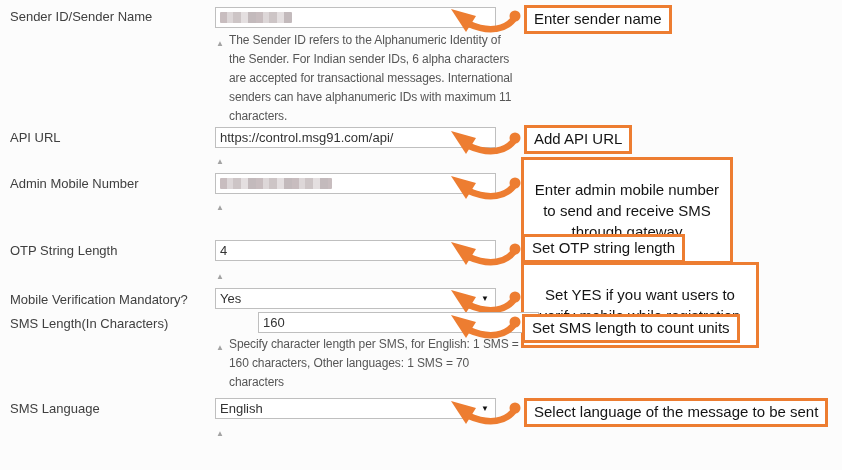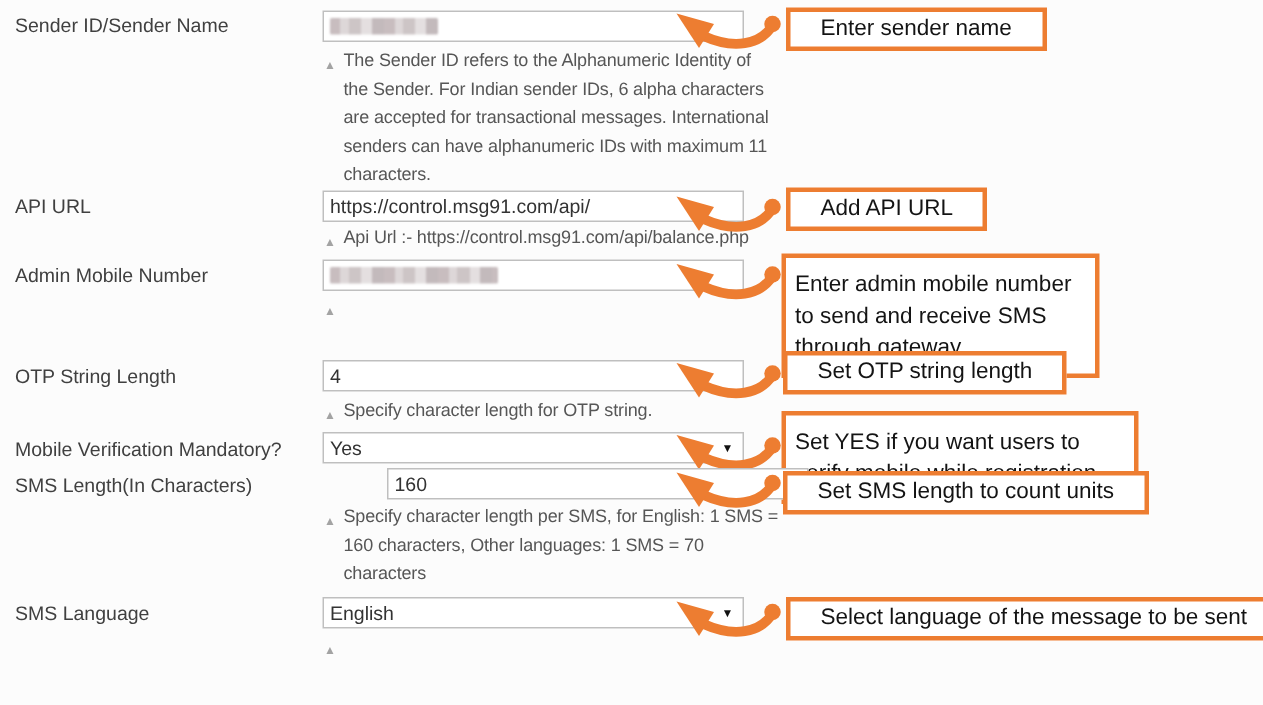--- a/index.html
+++ b/index.html
@@ -31,25 +31,25 @@
     position:absolute; left:215px; font-size:12px; line-height:19px;
     color:#565656; padding-left:14px; letter-spacing:-0.1px;
   }
   .help .tri {
     position:absolute; left:1px; top:3px; font-size:8px; color:#a3a3a3;
   }
   .selbox { display:flex; align-items:center; justify-content:space-between; }
   .selarrow { font-size:8px; color:#111; padding-right:2px; }
   .callout {
     position:absolute; border:3px solid var(--accent); background:#fff;
-    color:#141414; font-size:15px; line-height:18px; padding:2px 20px 3px;
+    color:#141414; font-size:15px; line-height:18px; padding:2px 7px 3px;
     white-space:nowrap;
   }
   .callout.multi {
-    white-space:normal; line-height:21px; padding:7px 6px;margin-top:12px;
+    white-space:normal; text-align:center; line-height:21px; padding:19px 6px;
   }
   .arrow { position:absolute; width:86px; height:30px; overflow:visible; }
   .arr-stroke { stroke:var(--accent); fill:none; }
   .arr-fill { fill:var(--accent); }
 </style>
 </head>
 <body>
 
 <div class="lbl" style="top:9px">Sender ID/Sender Name</div>
 <div class="inp box" style="top:7px">
@@ -61,21 +61,21 @@
 <svg class="arrow" style="left:436px;top:4px" viewBox="0 0 86 30">
   <path class="arr-stroke" d="M79 13 C 71 26, 53 29, 33 20" stroke-width="6.5" stroke-linecap="round"></path>
   <circle class="arr-fill" cx="79" cy="12" r="5.5"></circle>
   <path class="arr-fill" d="M15 5 L40 12 L30 28 Z"></path>
 </svg>
 <div class="callout" style="left:524px;top:5px">Enter sender name</div>
 
 <div class="lbl" style="top:130px">API URL</div>
 <input class="inp" style="top: 127px;" value="https://control.msg91.com/api/">
 <div class="help" style="top:149px;width:310px">
-  <span class="tri">▲</span><span>Api Url :- https://control.msg91.com/api/balance.php</span>
+  <span class="tri">▲</span>
 </div>
 <svg class="arrow" style="left:436px;top:126px" viewBox="0 0 86 30">
   <path class="arr-stroke" d="M79 13 C 71 26, 53 29, 33 20" stroke-width="6.5" stroke-linecap="round"></path>
   <circle class="arr-fill" cx="79" cy="12" r="5.5"></circle>
   <path class="arr-fill" d="M15 5 L40 12 L30 28 Z"></path>
 </svg>
 <div class="callout" style="left:524px;top:125px">Add API URL</div>
 
 <div class="lbl" style="top:176px">Admin Mobile Number</div>
 <div class="inp box" style="top:173px">
@@ -87,21 +87,21 @@
 <svg class="arrow" style="left:436px;top:171px" viewBox="0 0 86 30">
   <path class="arr-stroke" d="M79 13 C 71 26, 53 29, 33 20" stroke-width="6.5" stroke-linecap="round"></path>
   <circle class="arr-fill" cx="79" cy="12" r="5.5"></circle>
   <path class="arr-fill" d="M15 5 L40 12 L30 28 Z"></path>
 </svg>
 <div class="callout multi" style="left:521px;top:157px;width:212px">Enter admin mobile number to send and receive SMS through gateway</div>
 
 <div class="lbl" style="top:243px">OTP String Length</div>
 <input class="inp" style="top: 240px;" value="4">
 <div class="help" style="top:264px;width:310px">
-  <span class="tri">▲</span><span>Specify character length for OTP string.</span>
+  <span class="tri">▲</span>
 </div>
 <svg class="arrow" style="left:436px;top:237px" viewBox="0 0 86 30">
   <path class="arr-stroke" d="M79 13 C 71 26, 53 29, 33 20" stroke-width="6.5" stroke-linecap="round"></path>
   <circle class="arr-fill" cx="79" cy="12" r="5.5"></circle>
   <path class="arr-fill" d="M15 5 L40 12 L30 28 Z"></path>
 </svg>
 <div class="callout" style="left:522px;top:234px">Set OTP string length</div>
 
 <div class="lbl" style="top:292px">Mobile Verification Mandatory?</div>
 <div class="inp selbox" style="top:288px">

